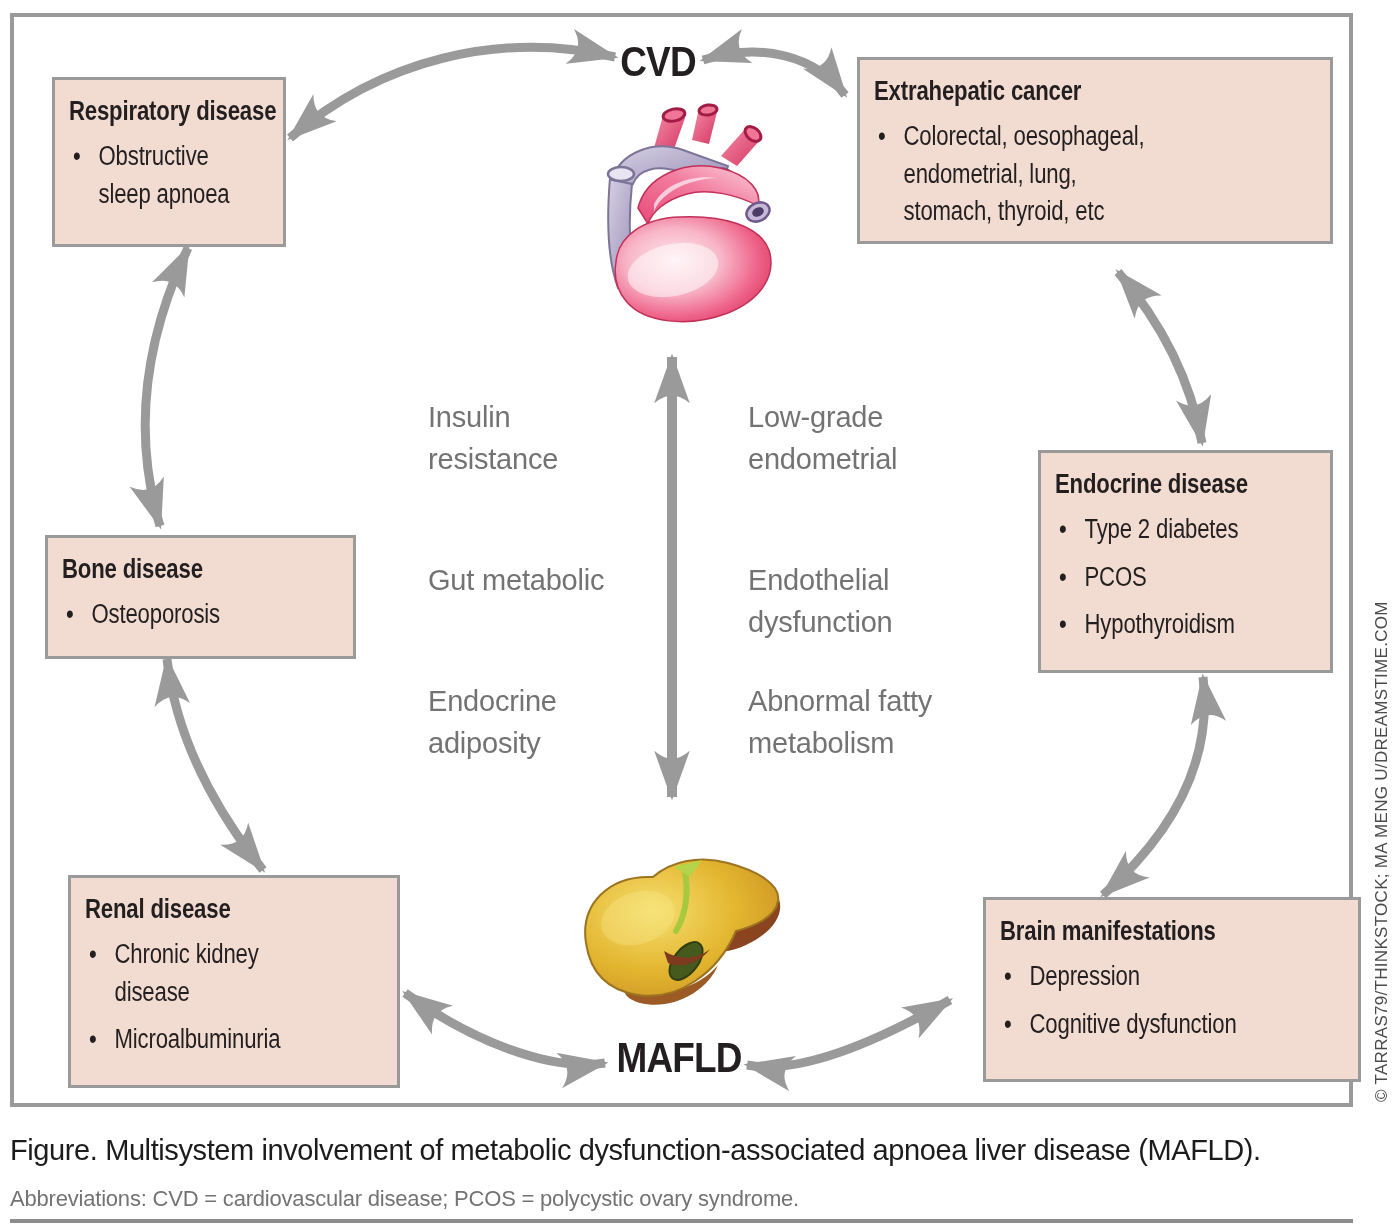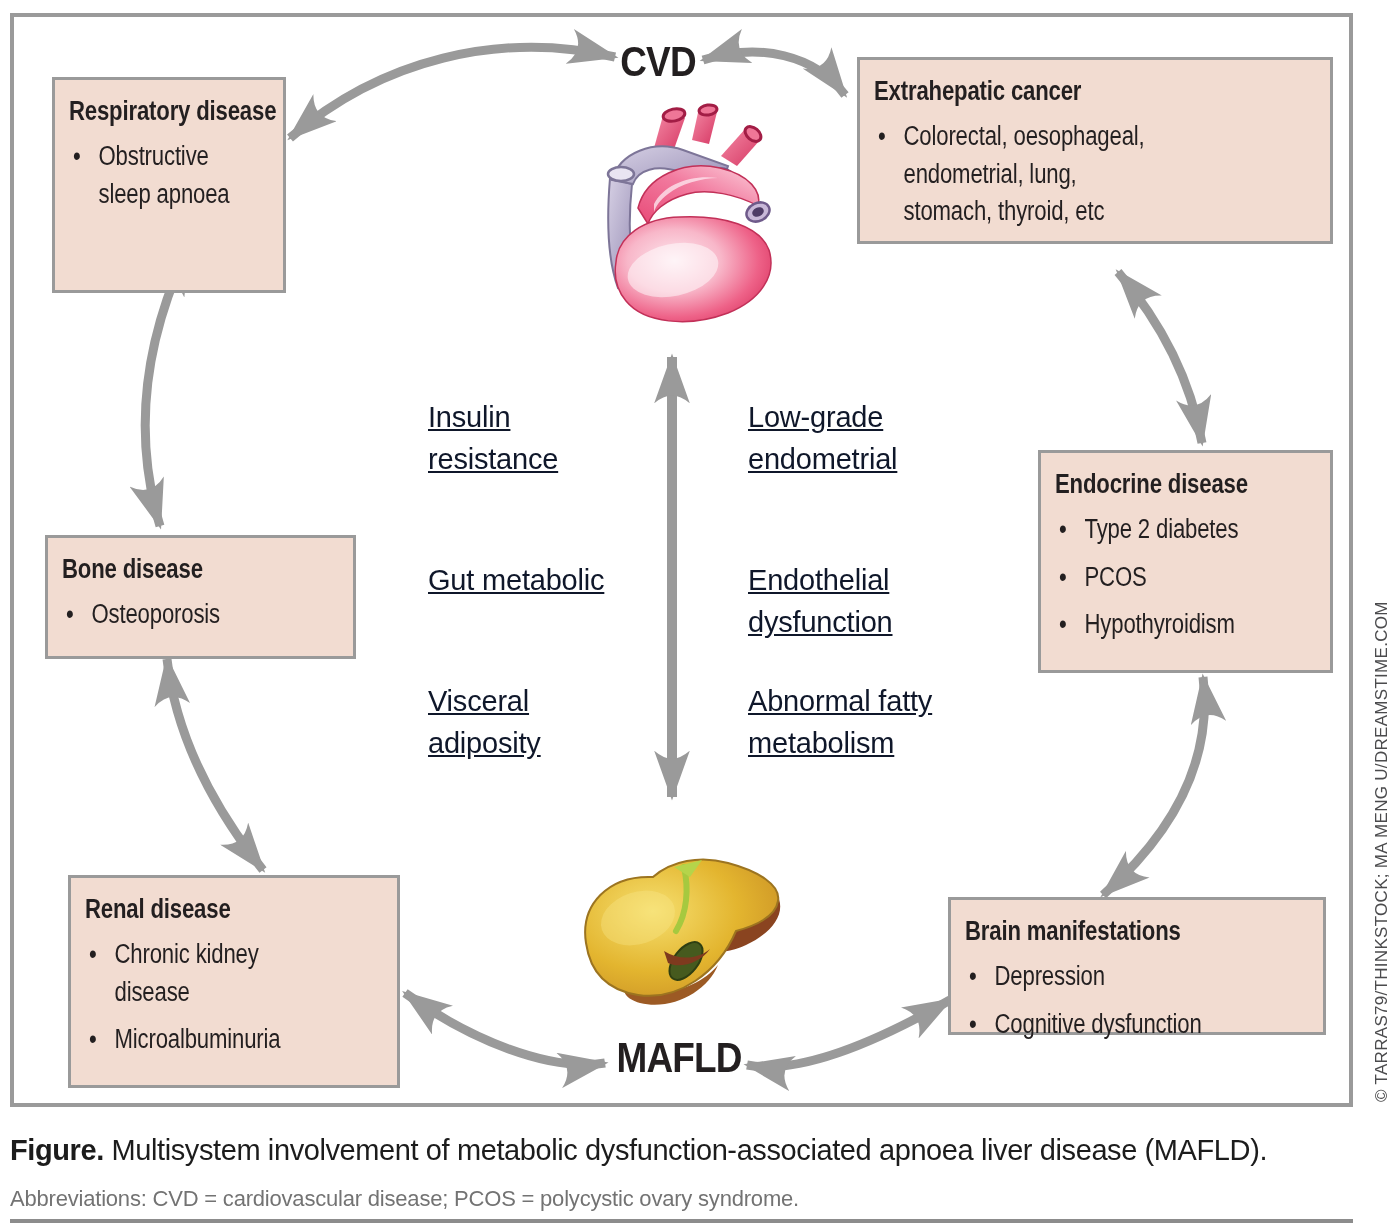--- a/index.html
+++ b/index.html
@@ -28,44 +28,43 @@
   .dbox{
     position:absolute;background:var(--box-fill);
     border:3px solid var(--box-border);padding:15px 14px;
   }
   .dbox .inner{transform:scaleX(0.82);transform-origin:0 0;width:122%}
   .dbox .title{font-weight:bold;font-size:27px;line-height:1.25;margin-bottom:9px;white-space:nowrap}
   .bullet{display:flex;margin-bottom:10px}
   .bullet:last-child{margin-bottom:0}
   .bullet .dot{width:36px;padding-left:5px;font-size:27px;line-height:1.4}
   .bullet .bt{flex:1;font-size:27px;line-height:1.4;white-space:pre-line}
-  .box-respiratory{left:52px;top:77px;width:234px;height:216px}
+  .box-respiratory{left:52px;top:77px;width:234px;height:170px}
   .box-extrahepatic{left:857px;top:57px;width:476px;height:187px}
   .box-bone{left:45px;top:535px;width:311px;height:124px}
   .box-endocrine{left:1038px;top:450px;width:295px;height:223px}
   .box-renal{left:68px;top:875px;width:332px;height:213px}
-  .box-brain{left:948px;top:897px;width:378px;height:138px}
+  .box-brain{left:983px;top:897px;width:378px;height:185px}
   .mediator{
-    position:absolute;font-size:29px;line-height:42px;color:#0f172a;
+    position:absolute;font-size:29px;line-height:42px;color:#737373;
     white-space:pre-line;
-    text-decoration:underline;
   }
   .med-l{left:428px}.med-r{left:748px}
   .med-row1{top:396px}.med-row2{top:559px}.med-row3{top:680px}
   .arrow-layer{position:absolute;left:0;top:0;width:1392px;height:1229px;pointer-events:none}
   .organ{position:absolute}
   .heart{left:588px;top:100px;width:200px;height:230px}
   .liver{left:568px;top:833px;width:225px;height:185px}
   .credit{
     position:absolute;left:1372px;top:1102px;width:600px;
     transform:rotate(-90deg);transform-origin:0 0;
     font-size:17px;letter-spacing:0.3px;color:#4b4b4d;white-space:nowrap;
   }
   .caption{position:absolute;left:10px;top:1134px;width:1360px;font-size:29px;color:#1c1c1c;letter-spacing:-0.4px}
-  .caption .cap-label{font-weight:bold}
+  .caption .cap-label{font-weight:normal}
   .abbrev{position:absolute;left:10px;top:1186px;width:1360px;font-size:22px;color:#737373}
   .bottom-rule{position:absolute;left:10px;top:1219px;width:1343px;height:4px;background:#8c8c8c}
 </style>
 </head>
 <body>
 
 <div class="frame"></div>
 
 <svg class="arrow-layer" viewBox="0 0 1392 1229" xmlns="http://www.w3.org/2000/svg">
   <defs>
@@ -155,21 +154,21 @@
 
   <ellipse cx="118" cy="128" rx="12" ry="22" fill="#465a1e" stroke="#2f3f12" stroke-width="2" transform="rotate(38 118 128)"></ellipse>
   <path d="M96,118 C112,128 130,126 142,116 C132,130 112,136 100,130 Z" fill="#7e3a1e"></path>
 
   <ellipse cx="70" cy="85" rx="38" ry="26" fill="#f9e98c" opacity="0.35" transform="rotate(-18 70 85)"></ellipse>
 </svg>
 
 <div class="mediator med-l med-row1">Insulin
 resistance</div>
 <div class="mediator med-l med-row2">Gut metabolic</div>
-<div class="mediator med-l med-row3">Visceral
+<div class="mediator med-l med-row3">Endocrine
 adiposity</div>
 <div class="mediator med-r med-row1">Low-grade
 endometrial</div>
 <div class="mediator med-r med-row2">Endothelial
 dysfunction</div>
 <div class="mediator med-r med-row3">Abnormal fatty
 metabolism</div>
 
 <div class="dbox box-respiratory">
   <div class="inner">

